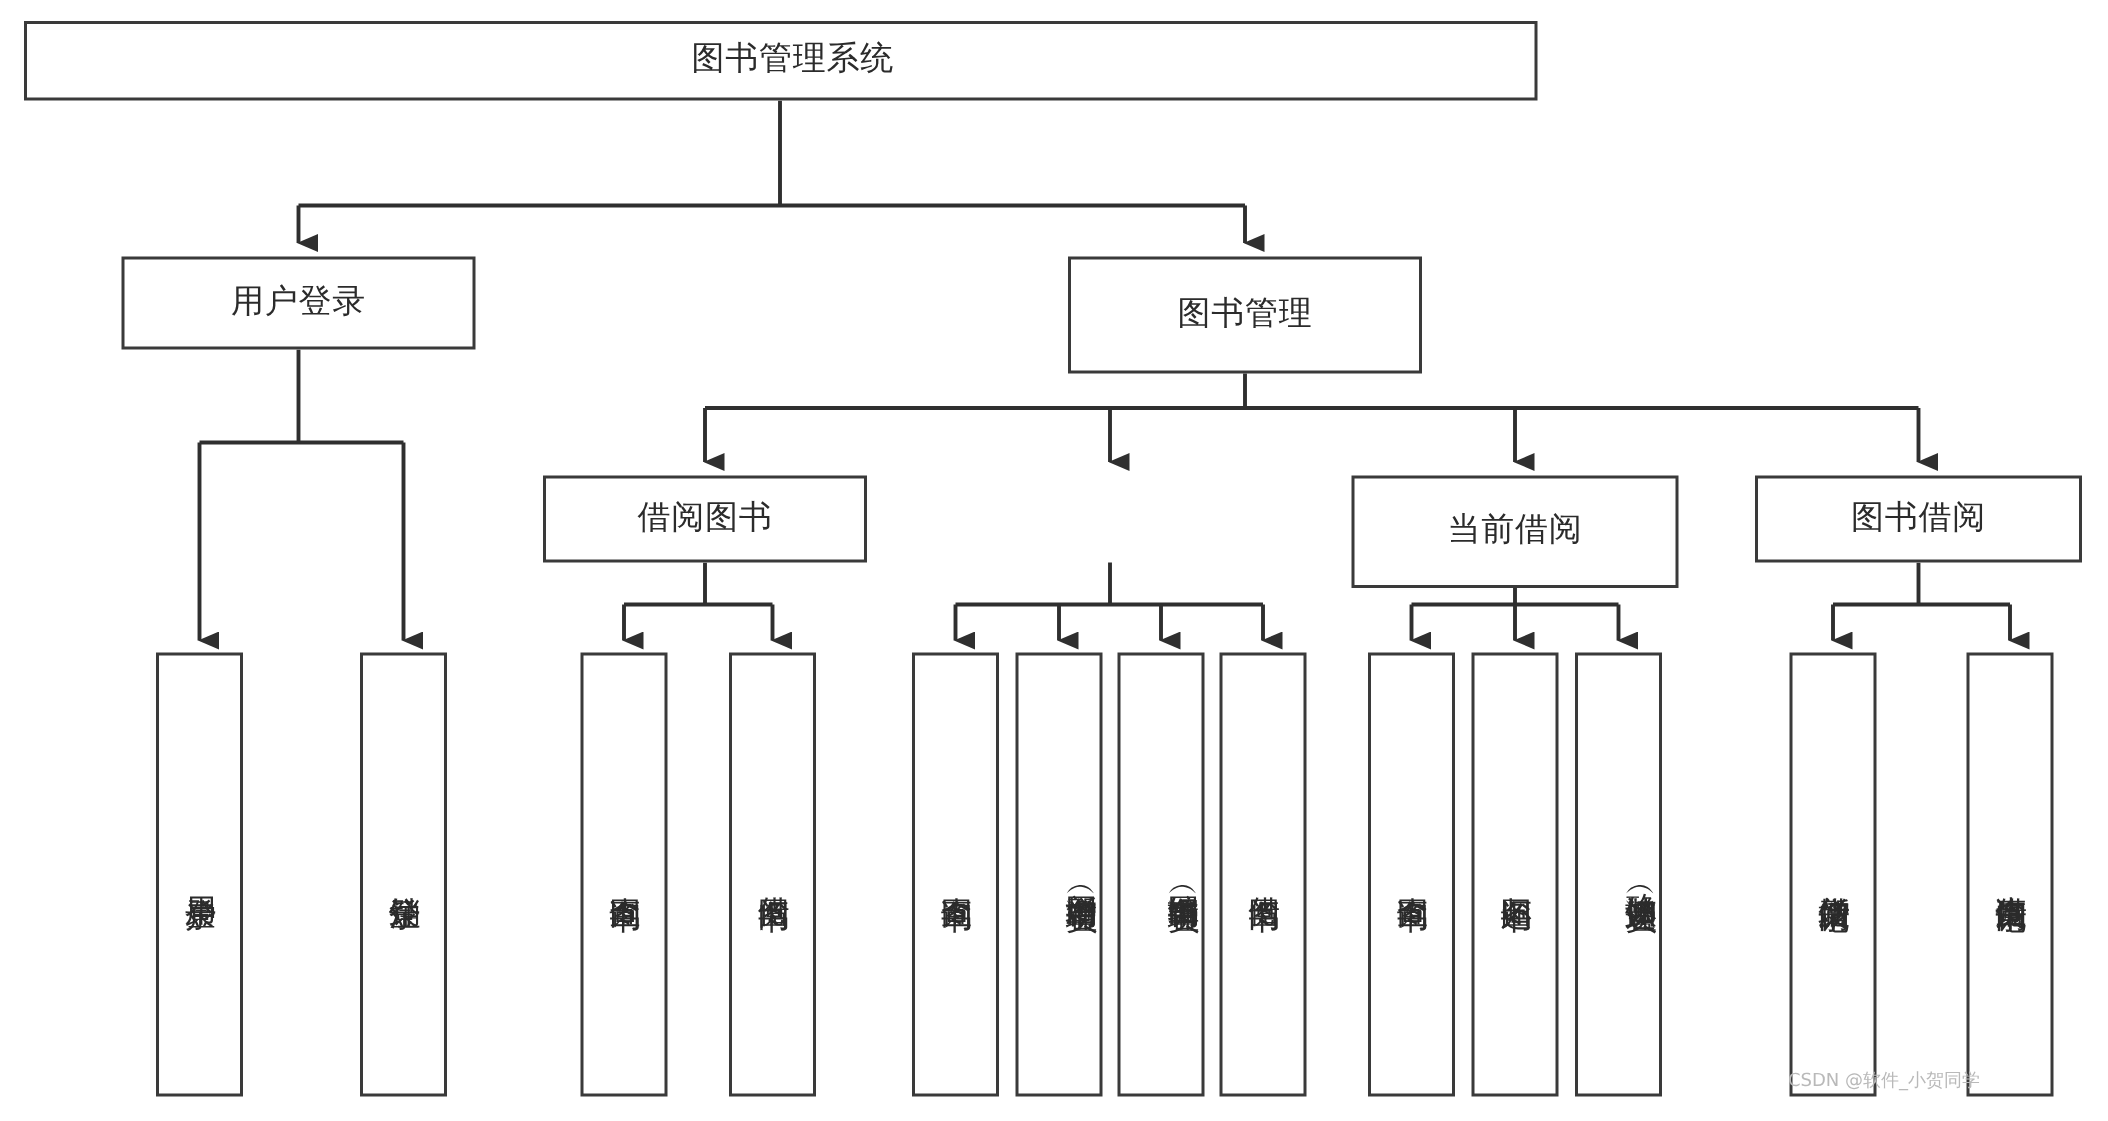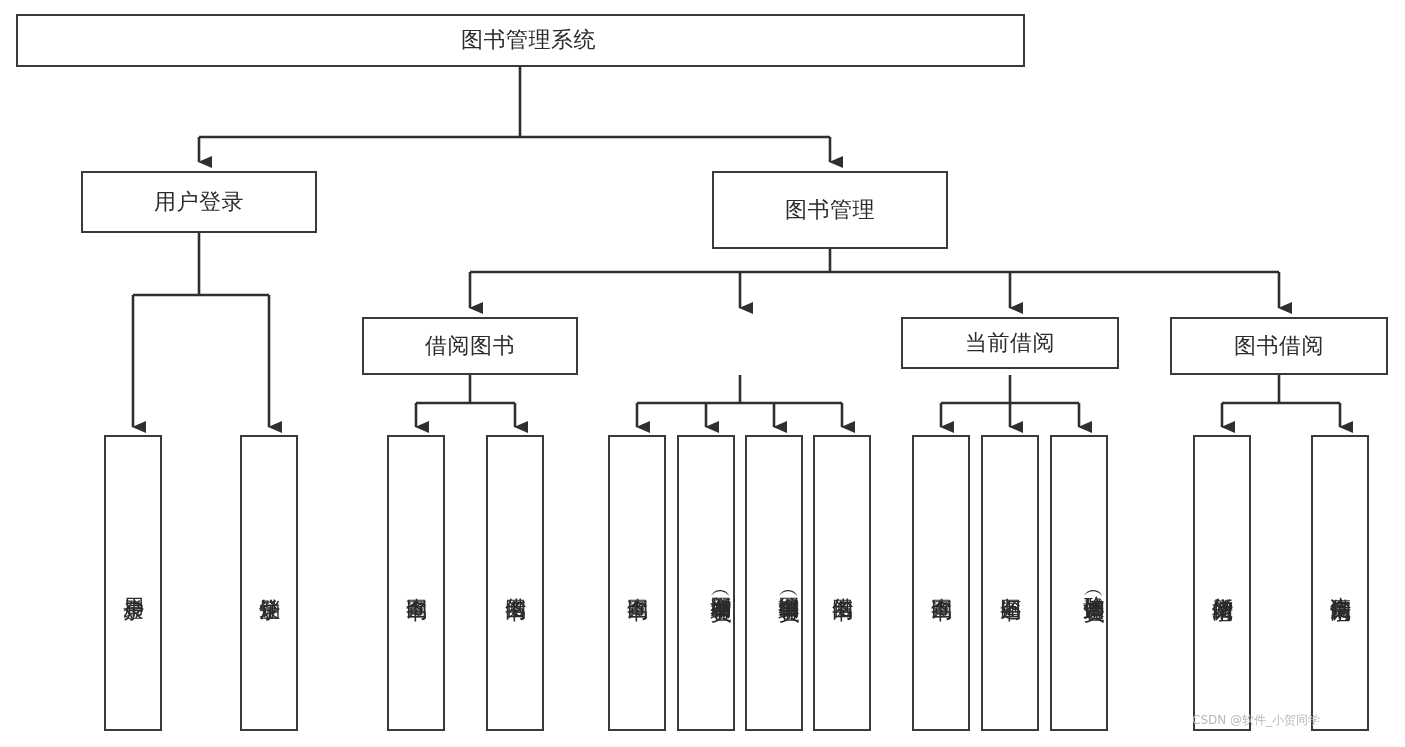--- a/index.html
+++ b/index.html
@@ -130,21 +130,21 @@
   <div class="node node-h" style="left:81px; top:171px; width:236px; height:62px;">
     <span>用户登录</span>
   </div>
   <div class="node node-h" style="left:712px; top:171px; width:236px; height:78px;">
     <span>图书管理</span>
   </div>
 
   <div class="node node-h" style="left:362px; top:317px; width:216px; height:58px;">
     <span>借阅图书</span>
   </div>
-  <div class="node node-h" style="left:901px; top:317px; width:218px; height:52px;">
+  <div class="node node-h" style="left:901px; top:317px; width:218px; height:75px;">
     <span>当前借阅</span>
   </div>
   <div class="node node-h" style="left:1170px; top:317px; width:218px; height:58px;">
     <span>图书借阅</span>
   </div>
 
   <div class="node node-v centered" style="left:104px; top:435px; width:58px; height:296px;">
     <span>用户登录</span>
   </div>
   <div class="node node-v centered" style="left:240px; top:435px; width:58px; height:296px;">

